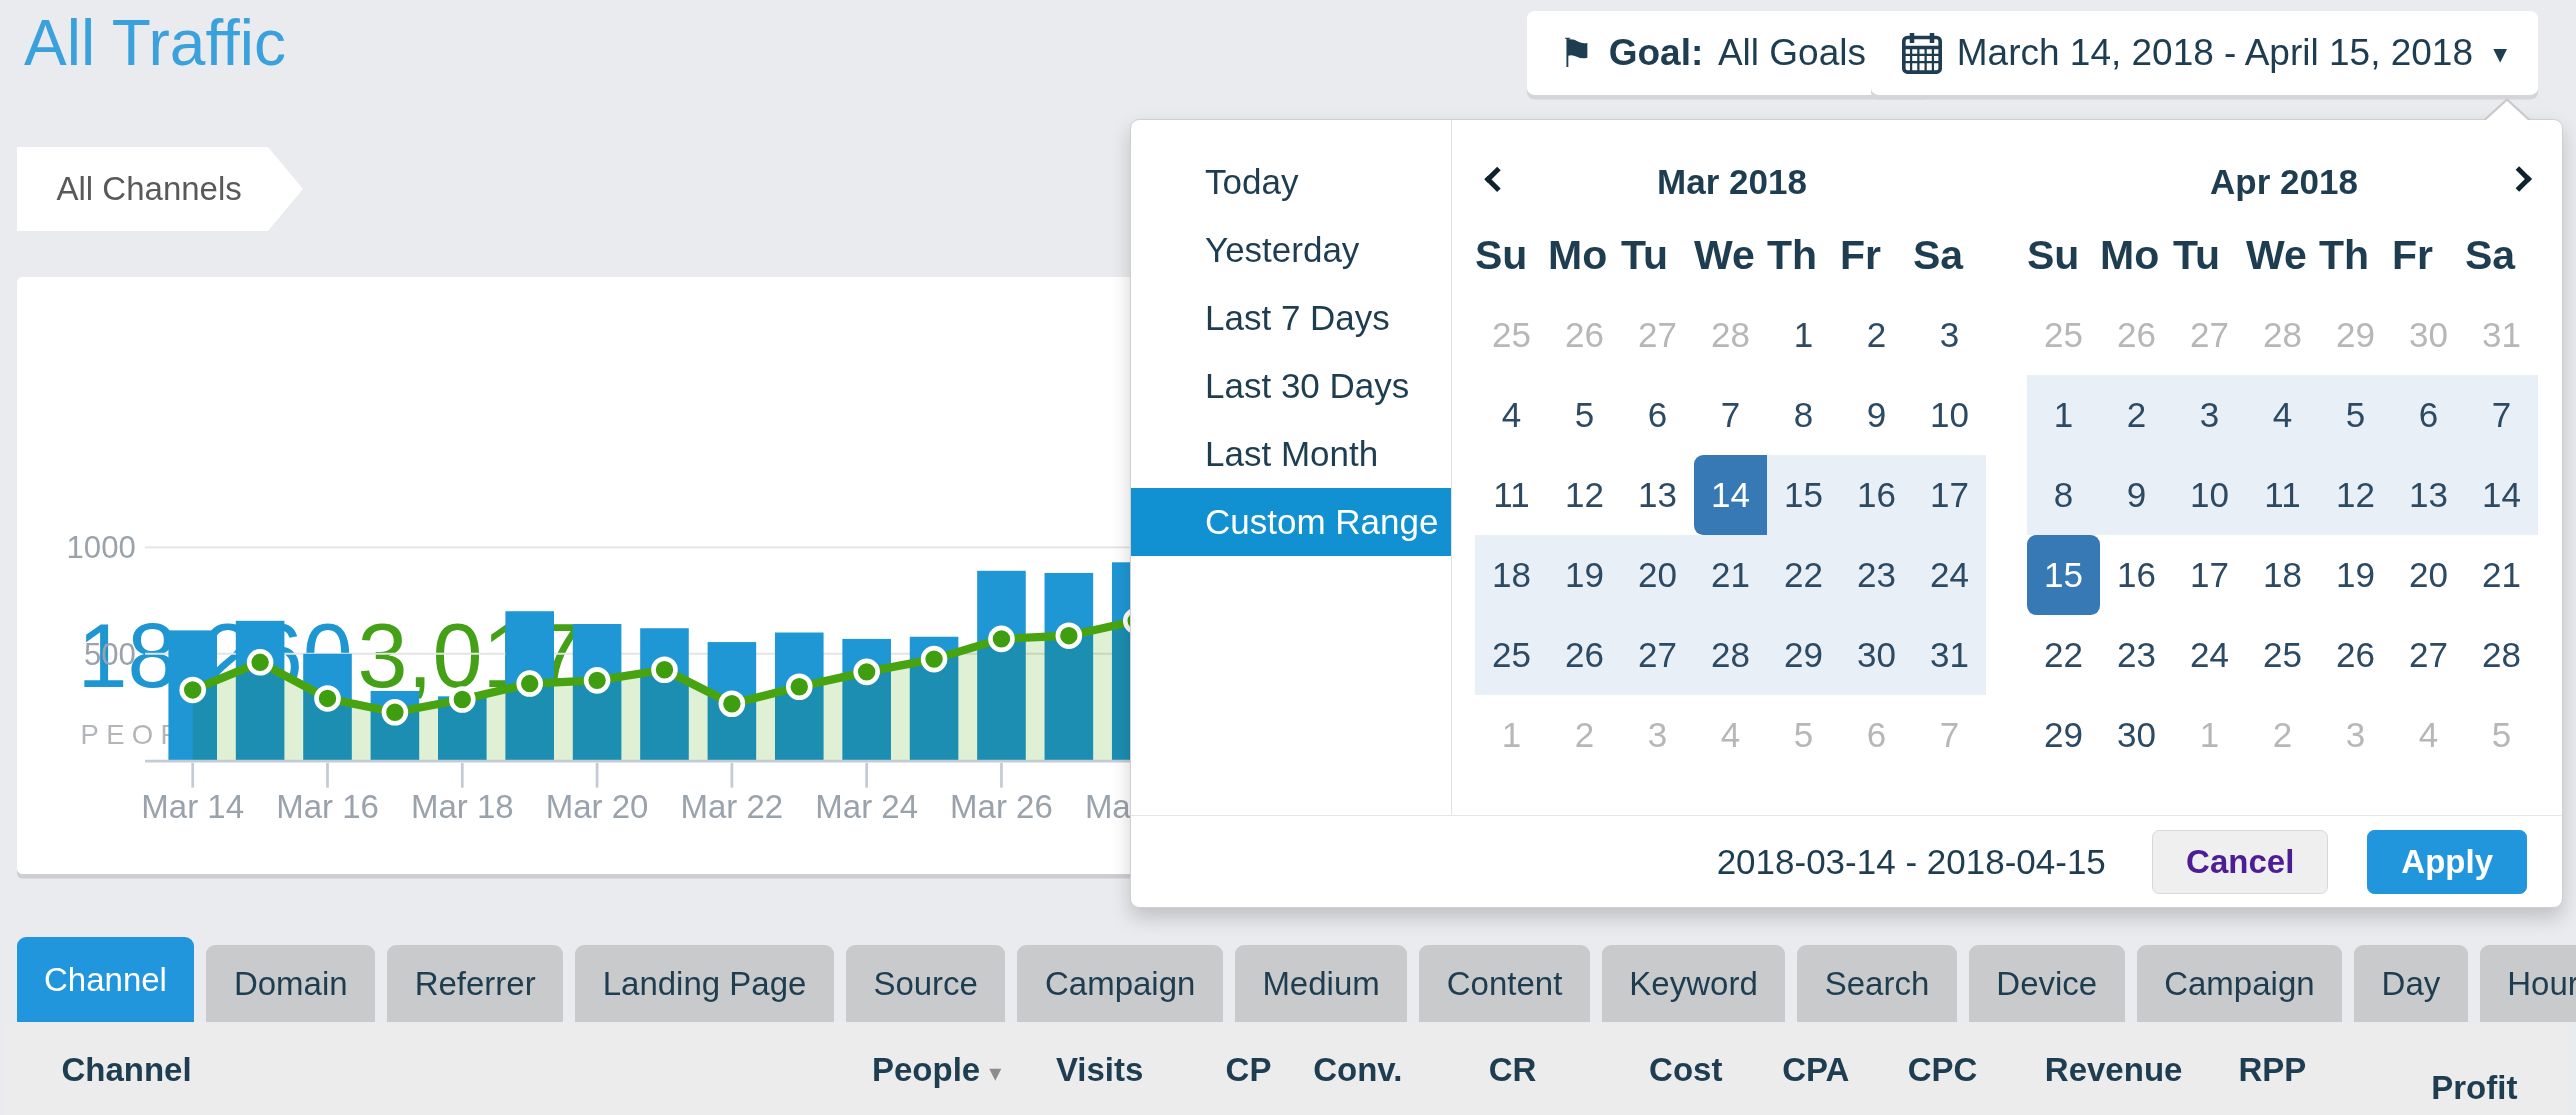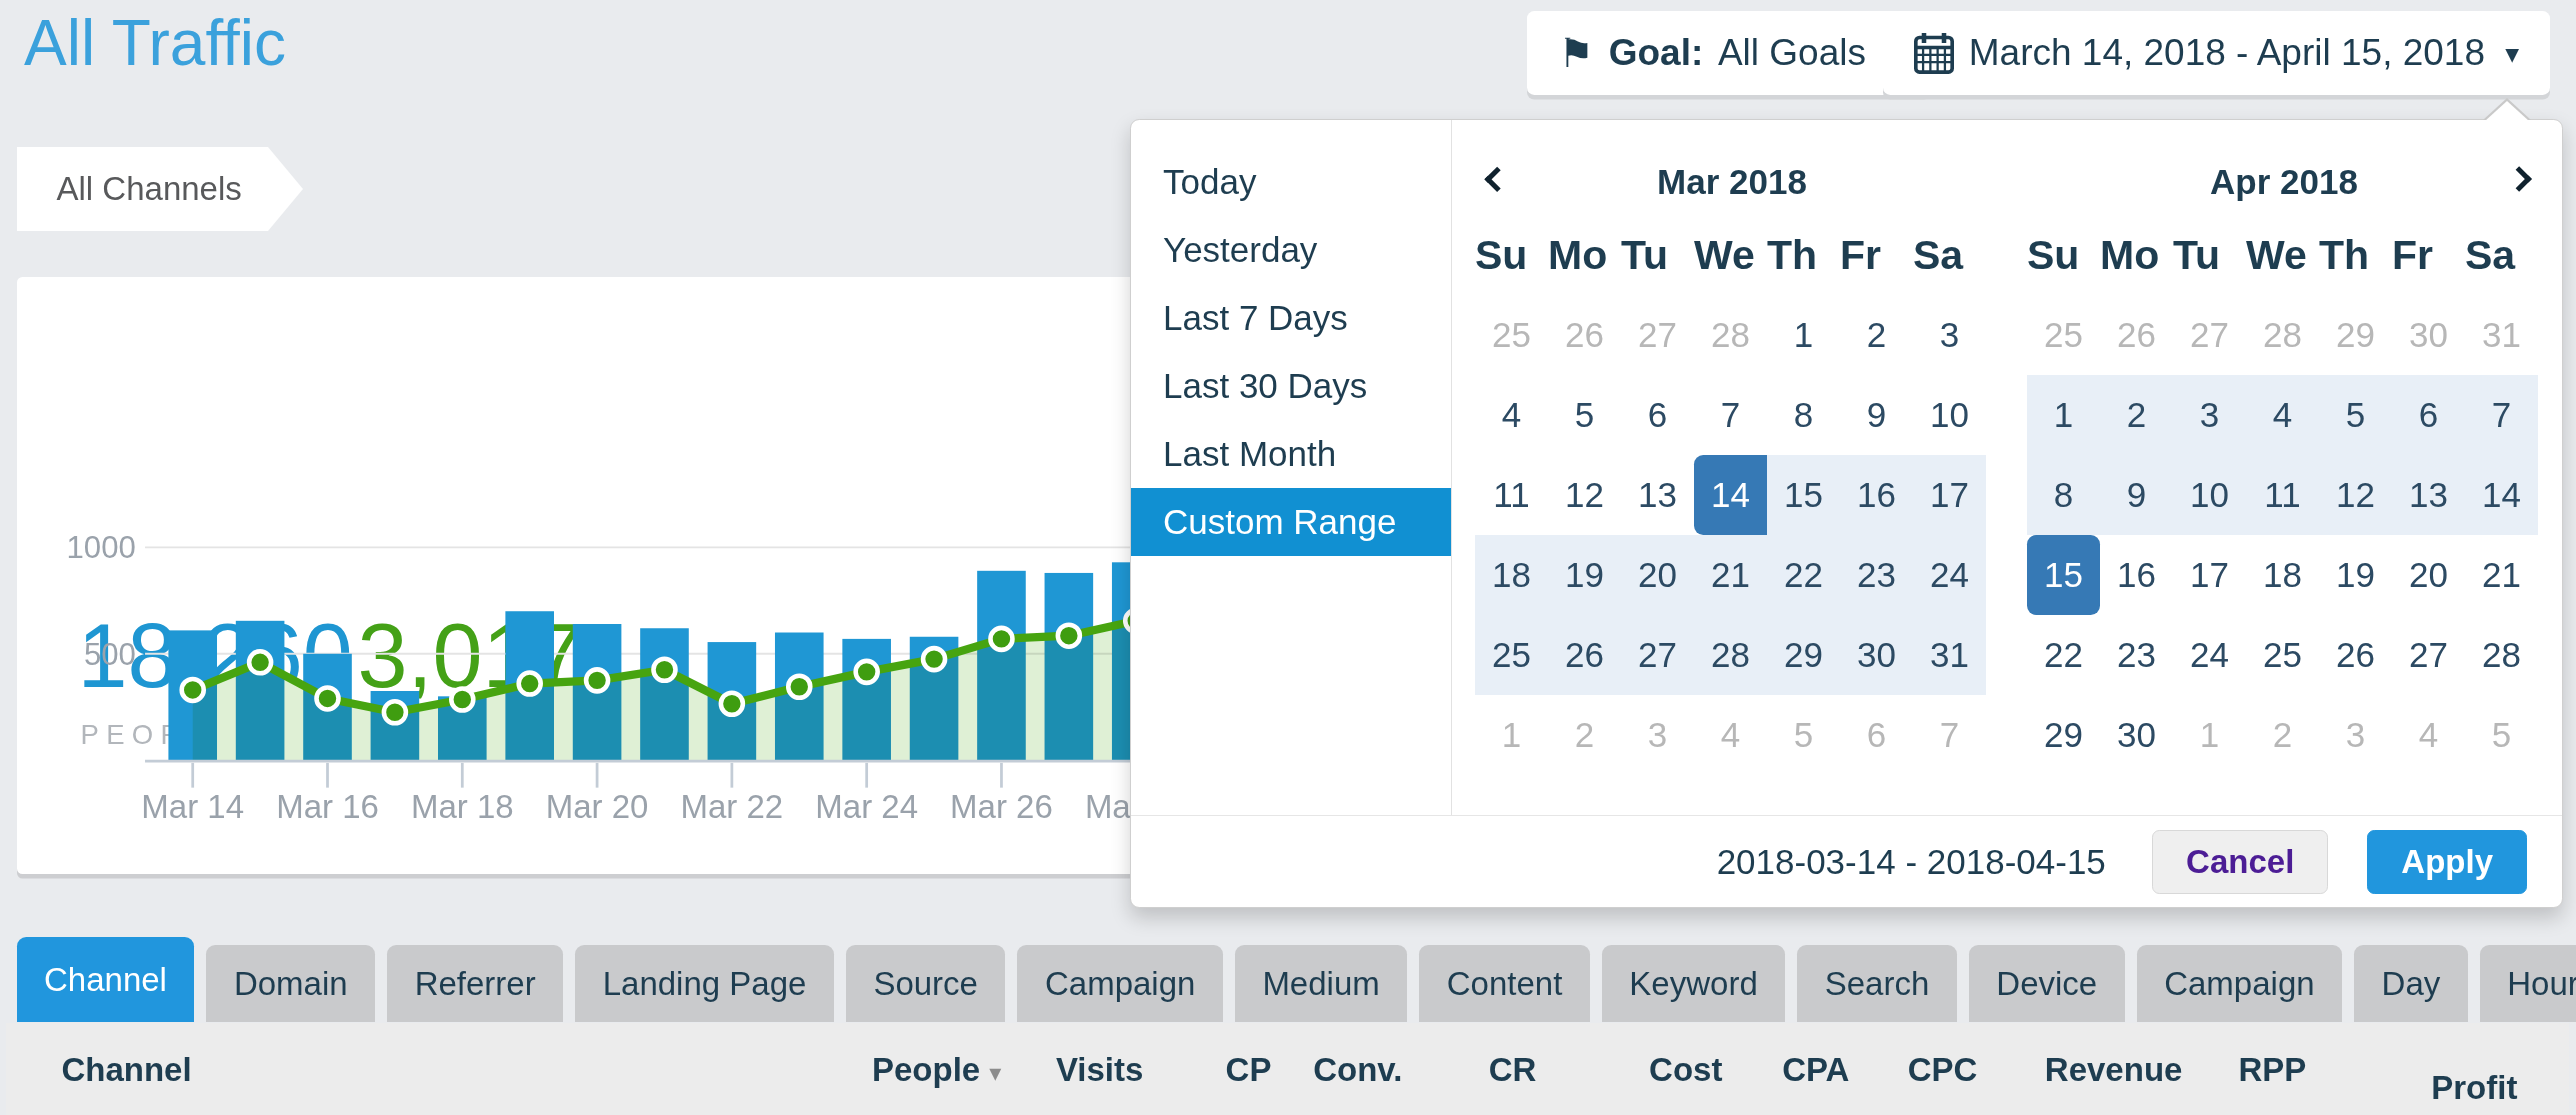--- a/index.html
+++ b/index.html
@@ -10,21 +10,21 @@
   *{margin:0;padding:0;box-sizing:border-box;}
   html,body{width:2576px;height:1115px;overflow:hidden;}
   body{background:#e9ebee;font-family:"Liberation Sans",sans-serif;color:var(--navy);position:relative;}
 
   
   .page-title{position:absolute;left:24px;top:5.5px;font-size:64px;font-weight:400;color:var(--title-blue);}
   .top-btn{position:absolute;top:11px;height:84px;background:#fff;border-radius:7.3px;
     box-shadow:0 4.6px 0 #d3d5d8;display:flex;align-items:center;gap:14.7px;padding:0 31px;
     font-size:37px;color:var(--navy);cursor:pointer;}
   .goal-btn{right:645px;}
-  .date-btn{right:26px;}
+  .date-btn{right:38px;}
   .flag-icon{font-size:40px;line-height:1;}
   .caret-down{font-size:27.5px;margin-left:5.5px;}
   .cal-icon{width:40px;height:42px;display:inline-block;}
 
   
   .crumb{position:absolute;left:16.5px;top:147px;height:84px;background:#fff;display:flex;
     align-items:center;padding:0 26px 0 40px;font-size:33px;color:#58595b;cursor:pointer;}
   .crumb::after{content:"";position:absolute;right:-35px;top:0;border-top:42px solid transparent;
     border-bottom:42px solid transparent;border-left:35px solid #fff;}
 
@@ -41,21 +41,21 @@
 
   
   .panel{position:absolute;left:1130px;top:119px;width:1433px;height:789px;background:#fff;
     border:0.9px solid #cfcfcf;border-radius:9.2px;box-shadow:0 9.2px 20px rgba(0,0,0,.18);z-index:5;}
   .panel-caret{position:absolute;top:-22px;right:31px;width:0;height:0;
     border-left:24px solid transparent;border-right:24px solid transparent;border-bottom:22px solid #c9c9c9;}
   .panel-caret::after{content:"";position:absolute;left:-22px;top:2.8px;border-left:22px solid transparent;
     border-right:22px solid transparent;border-bottom:20px solid #fff;}
   .preset-menu{position:absolute;left:0;top:0;width:321px;height:695px;border-right:0.9px solid #e2e2e2;
     padding-top:27.5px;}
-  .preset-item{height:68px;line-height:68px;padding-left:32px;font-size:35px;color:var(--navy);cursor:pointer;}
+  .preset-item{height:68px;line-height:68px;padding-left:74px;font-size:35px;color:var(--navy);cursor:pointer;}
   .preset-item.active{background:var(--custom-bg);color:#fff;}
 
   .cal{position:absolute;top:27.5px;width:514px;}
   .cal.mar{left:344px;}
   .cal.apr{left:896px;}
   .cal-title-row{position:relative;height:68px;line-height:68px;text-align:center;
     font-size:35px;font-weight:bold;color:var(--navy);}
   .chev{position:absolute;top:22px;width:18.3px;height:18.3px;border-top:5.5px solid #10222e;
     border-right:5.5px solid #10222e;cursor:pointer;}
   .chev.left{left:13px;transform:rotate(-135deg);}

